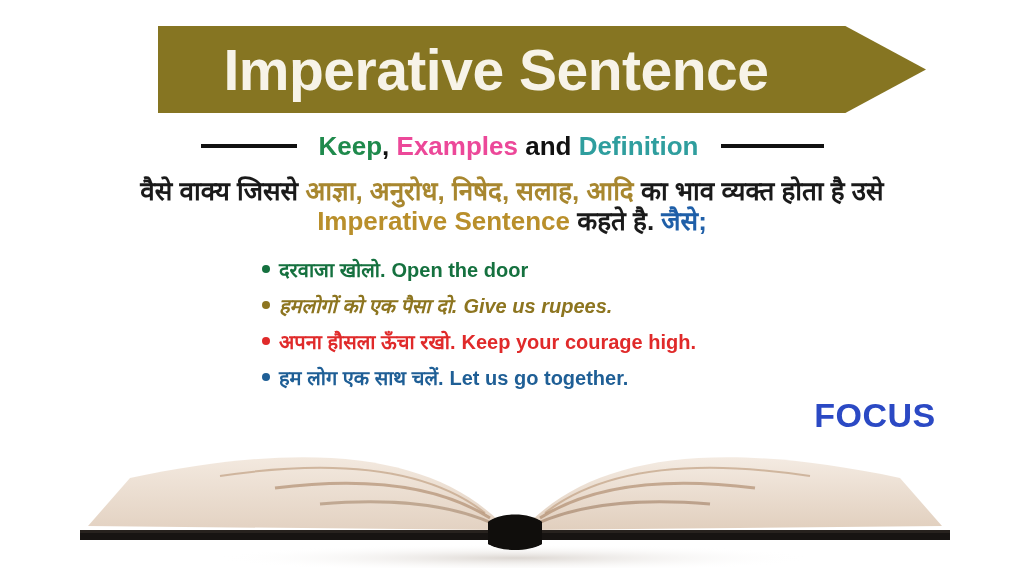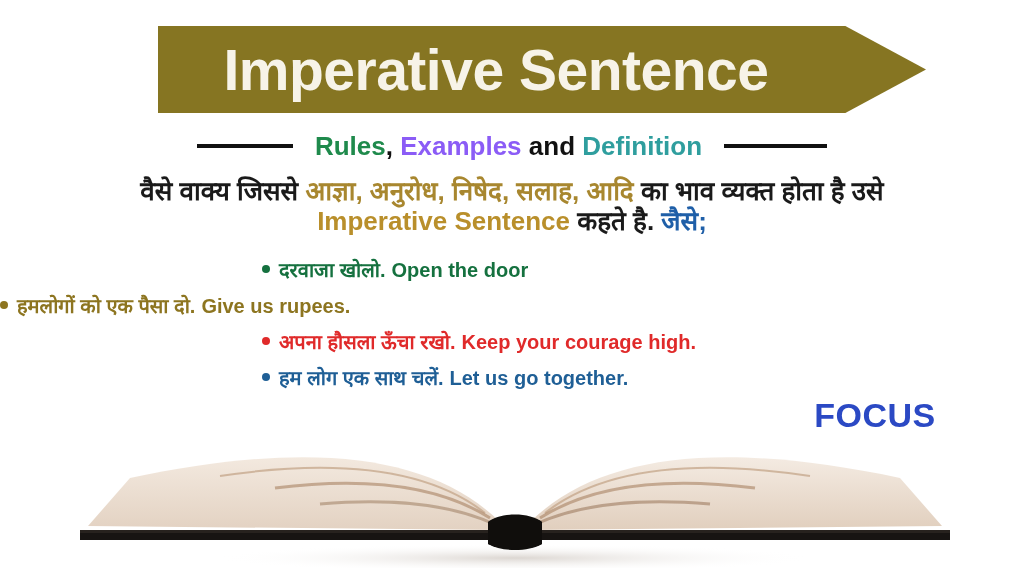--- a/index.html
+++ b/index.html
@@ -66,21 +66,21 @@
   .rule-line.left { width: 96px; }
   .rule-line.right { width: 103px; }
   .subtitle-text {
     font-size: 26px;
     font-weight: bold;
     white-space: nowrap;
     font-family: "Liberation Sans", sans-serif;
   }
   .sub-rules { color: #1f8a4c; }
   .sub-comma { color: #111111; }
-  .sub-examples { color: #8b5cf6; }
+  .sub-examples { color: #ec4899; }
   .sub-and { color: #111111; }
   .sub-definition { color: #2f9e9e; }
 
   
   .definition {
     position: absolute;
     left: 112px;
     top: 176px;
     width: 800px;
     text-align: center;
@@ -162,40 +162,40 @@
 
 <div id="page">
 
   <div class="banner-wrap">
     <div class="banner-shape"></div>
     <div class="banner-title">Imperative Sentence</div>
   </div>
 
   <div class="subtitle-row">
     <span class="rule-line left"></span>
-    <span class="subtitle-text"><span class="sub-rules">Rules</span><span class="sub-comma">,</span>&nbsp;<span class="sub-examples">Examples</span><span class="sub-and"> and </span><span class="sub-definition">Definition</span></span>
+    <span class="subtitle-text"><span class="sub-rules">Keep</span><span class="sub-comma">,</span>&nbsp;<span class="sub-examples">Examples</span><span class="sub-and"> and </span><span class="sub-definition">Definition</span></span>
     <span class="rule-line right"></span>
   </div>
 
   <div class="definition">
     <span>वैसे वाक्य जिससे </span><span class="def-hl">आज्ञा, अनुरोध, निषेद, सलाह, आदि</span><span> का भाव व्यक्त होता है उसे</span>
     <br>
     <span class="def-term">Imperative Sentence</span><span> कहते है. </span><span class="def-jaise">जैसे;</span>
   </div>
 
   <div class="bullet-list">
 
     <div class="bullet-item" style="padding-left:262px;">
       <span class="bullet-dot" style="background:#15713f;"></span>
       <span class="bullet-text" style="color:#15713f;">दरवाजा खोलो.</span>
       <span style="width:6px;"></span>
       <span class="bullet-text" style="color:#15713f;">Open the door</span>
     </div>
 
-    <div class="bullet-item" style="">
+    <div class="bullet-item" style="padding-left:262px;font-style:italic;">
       <span class="bullet-dot" style="background:#8d7520;"></span>
       <span class="bullet-text" style="color:#8d7520;">हमलोगों को एक पैसा दो.</span>
       <span style="width:6px;"></span>
       <span class="bullet-text" style="color:#8d7520;">Give us rupees.</span>
     </div>
 
     <div class="bullet-item" style="padding-left:262px;">
       <span class="bullet-dot" style="background:#e02a2a;"></span>
       <span class="bullet-text" style="color:#e02a2a;">अपना हौसला ऊँचा रखो.</span>
       <span style="width:6px;"></span>

